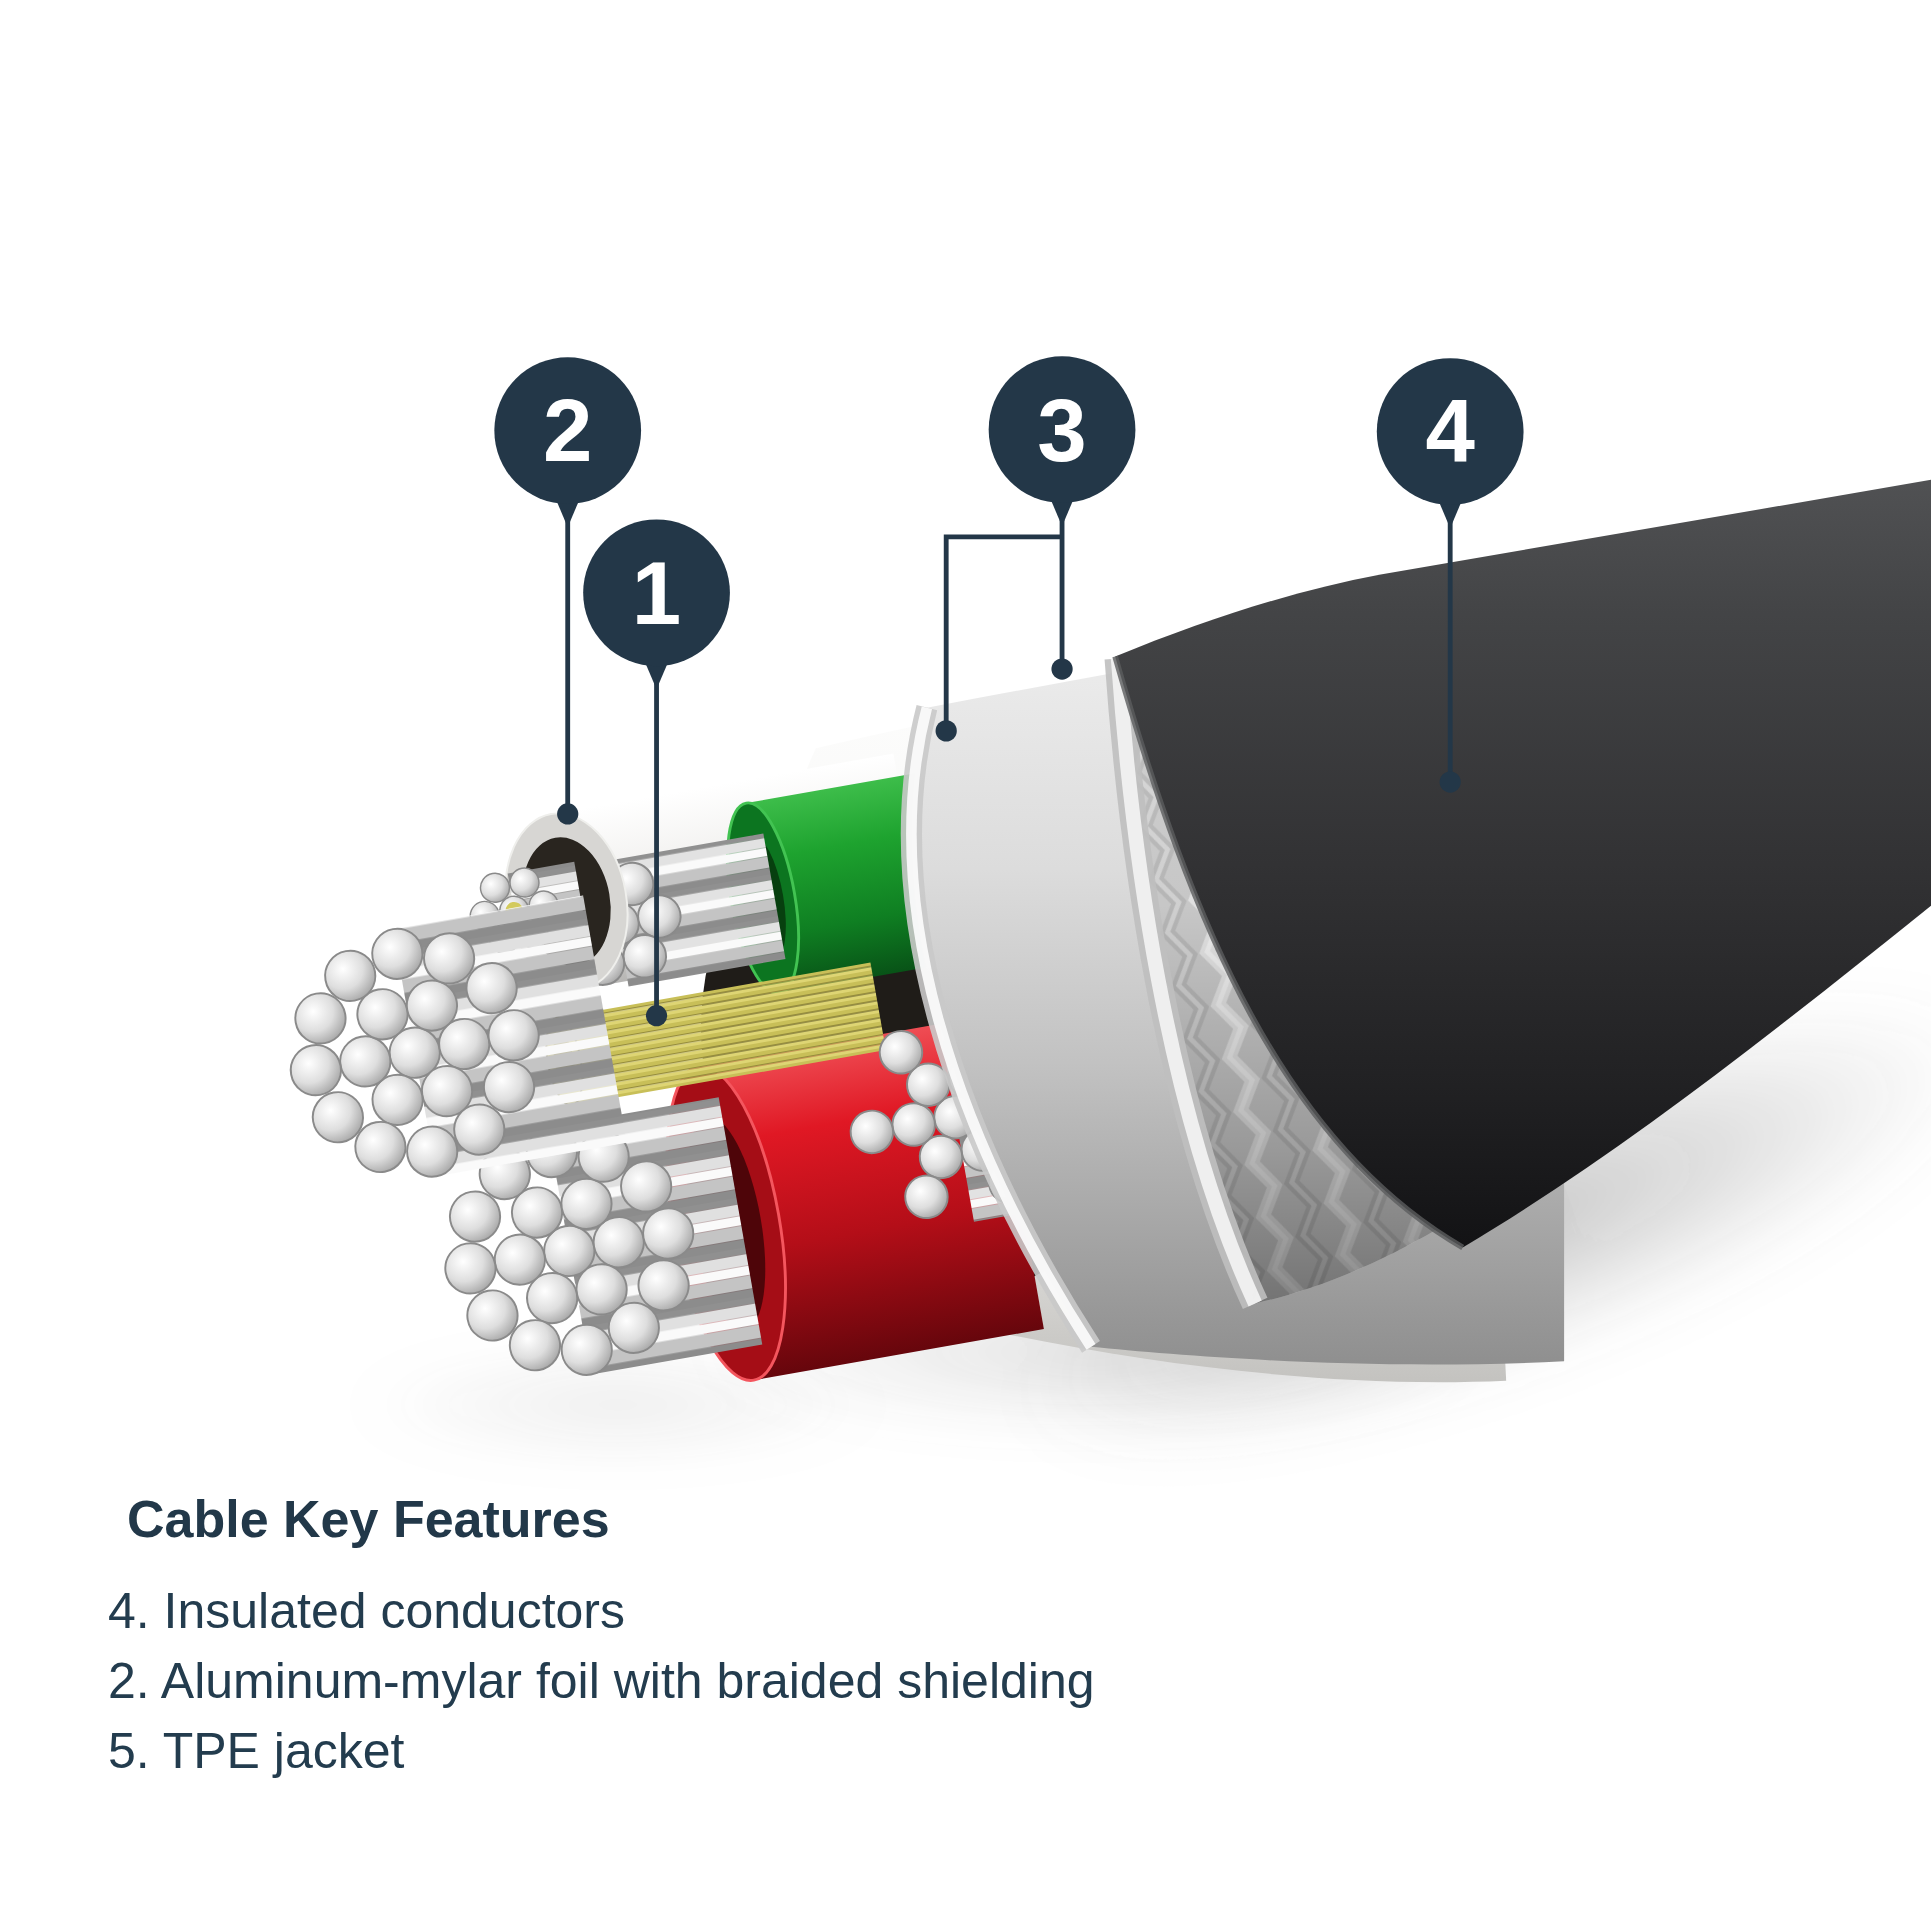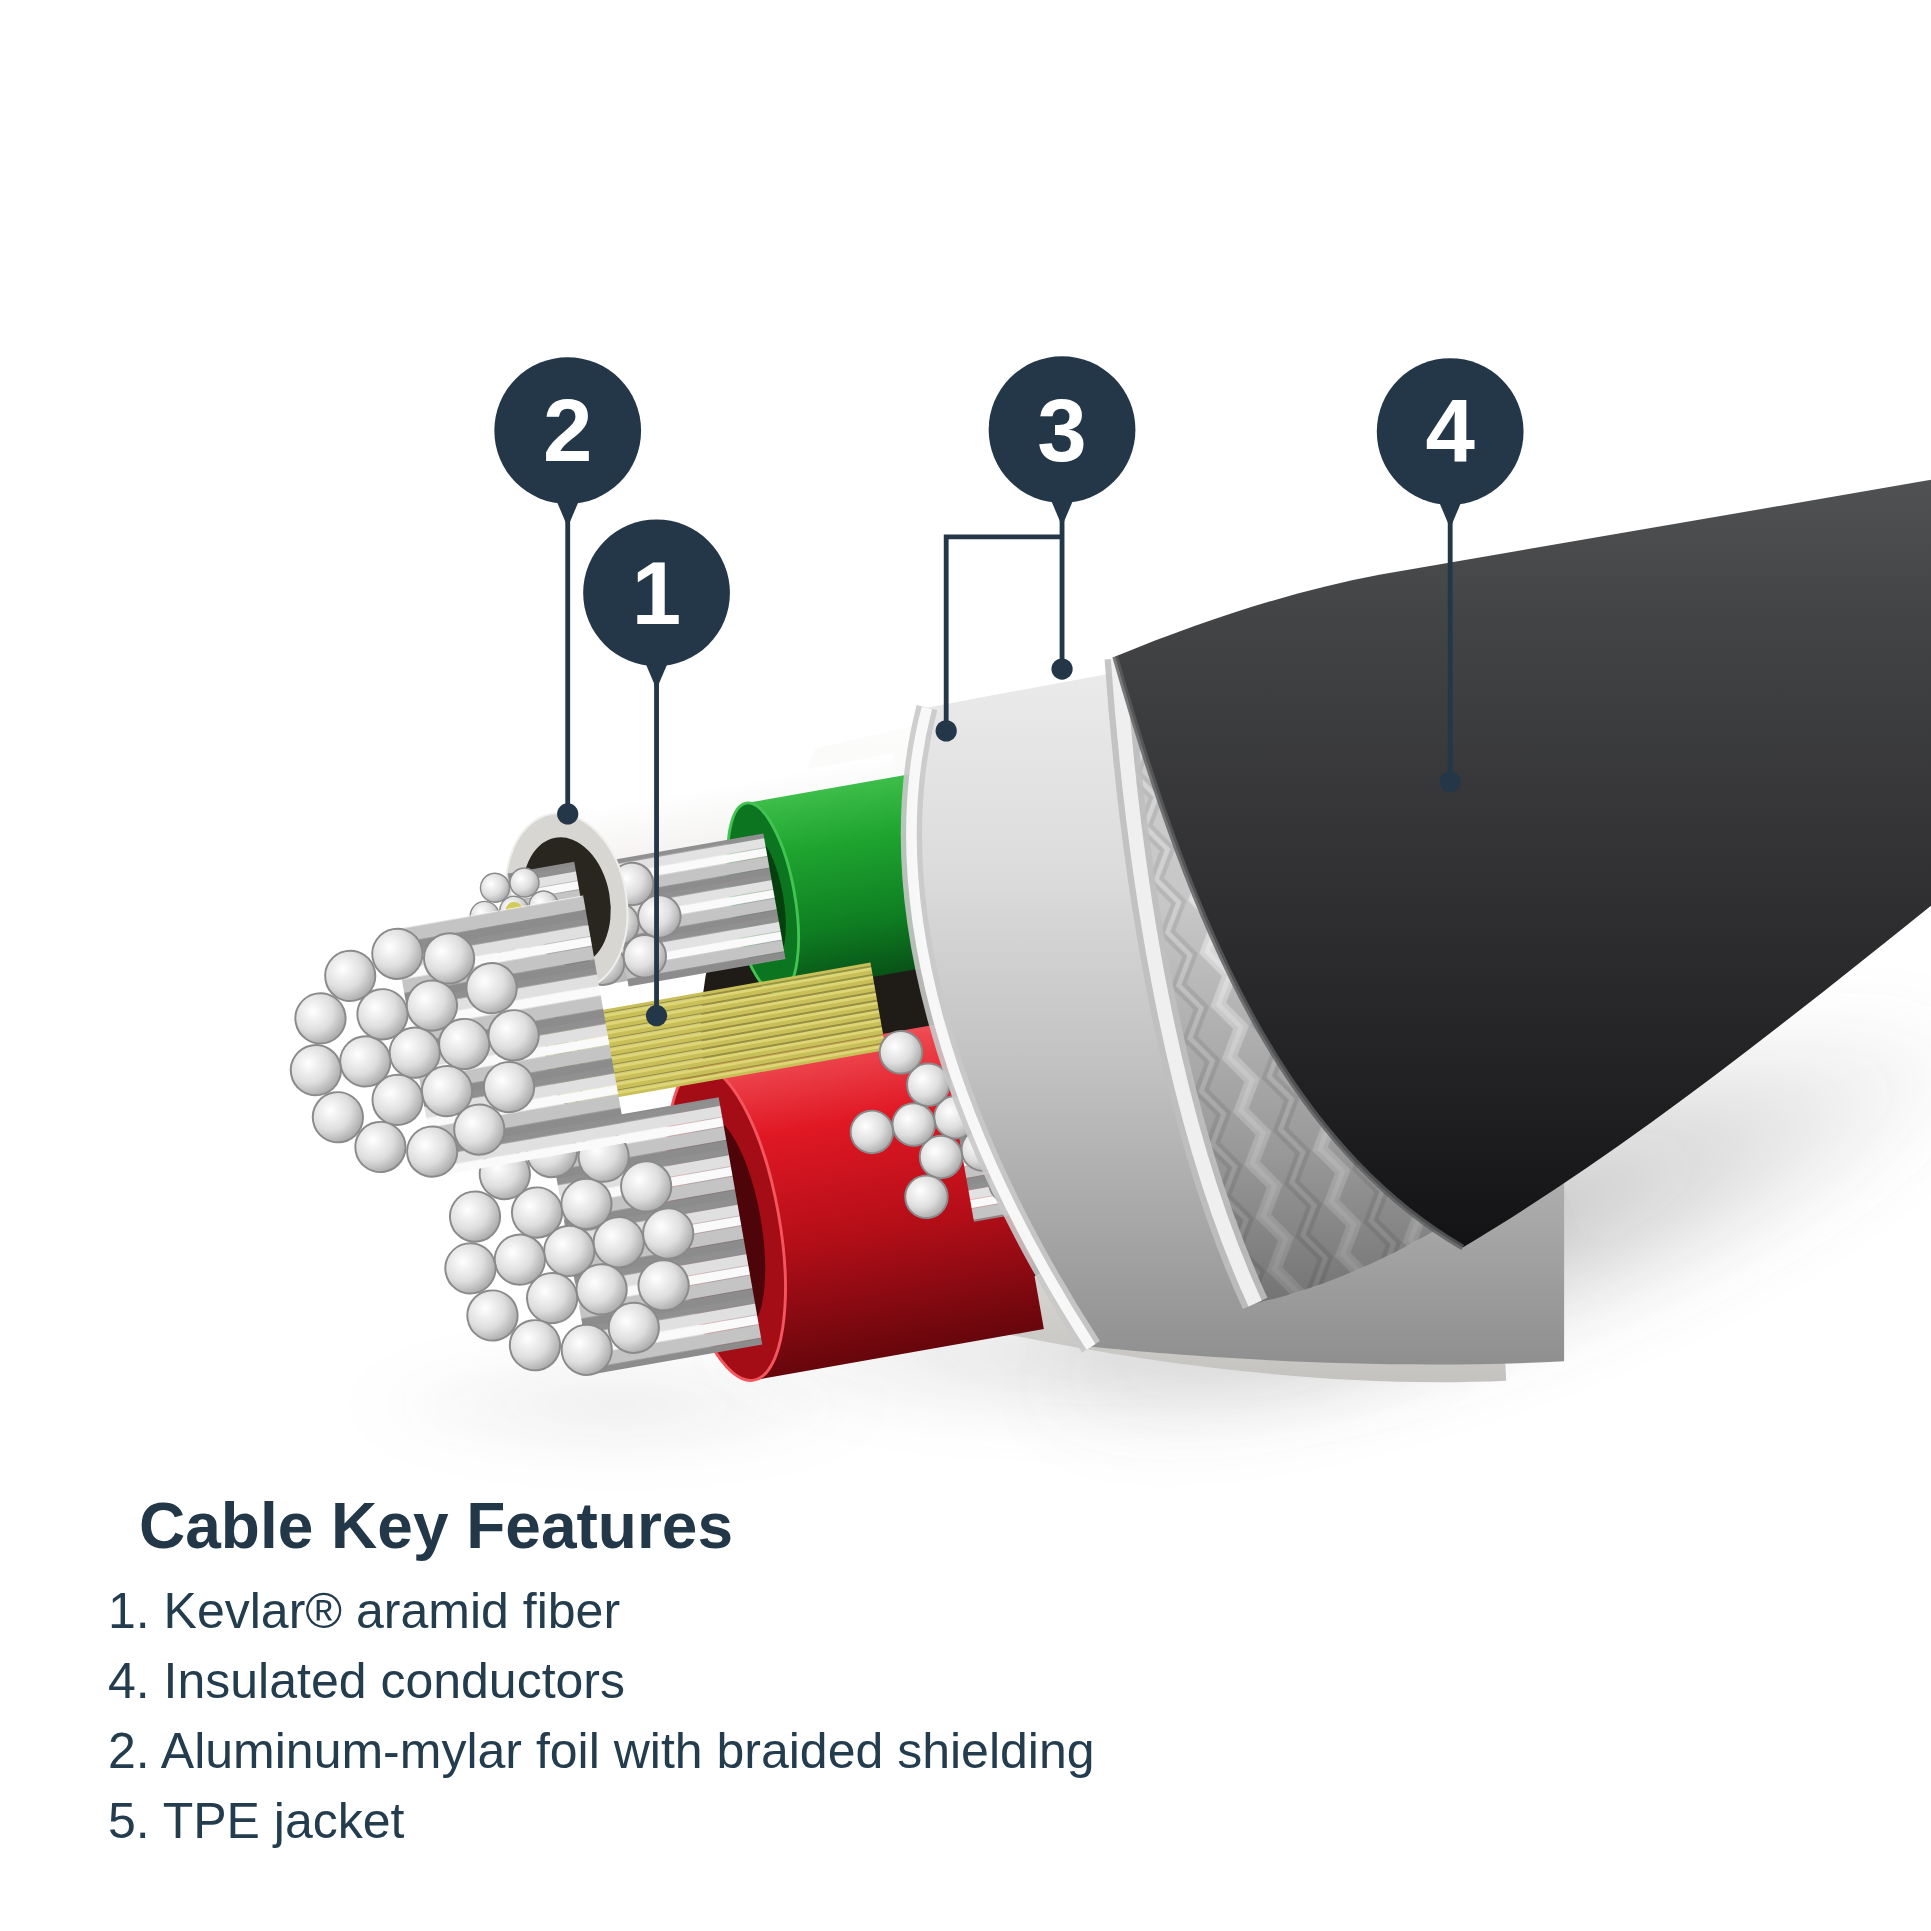--- a/index.html
+++ b/index.html
@@ -1,21 +1,21 @@
 <!DOCTYPE html>
 <html><head>
 <meta charset="utf-8">
 <style>
   html,body{margin:0;padding:0;background:#ffffff;}
   .stage{position:relative;width:1931px;height:1931px;background:#ffffff;overflow:hidden;
          font-family:"Liberation Sans", sans-serif;}
   .stage svg{position:absolute;left:0;top:0;}
   .features{position:absolute;left:0;top:0;color:#233c4e;}
-  .features-title{position:absolute;left:127px;top:1489px;font-size:64px;font-weight:bold;
-                  white-space:nowrap;color:#223849;margin-left:12px;}
+  .features-title{position:absolute;left:127px;top:1489px;font-size:52px;font-weight:bold;
+                  white-space:nowrap;color:#223849;}
   .features-list{position:absolute;left:108px;top:1576px;font-size:50px;line-height:70px;
                  color:#233c4e;}
   .feature-item{white-space:nowrap;}
   .callout-num{font-family:"Liberation Sans", sans-serif;font-weight:bold;font-size:92px;
                fill:#ffffff;text-anchor:middle;}
 </style>
 </head>
 <body>
 
 <div class="stage">
@@ -293,21 +293,20 @@
         <circle cx="1502" cy="447" r="76"></circle>
         <text class="callout-num" x="1502" y="479">4</text>
       </g>
     </g>
   </g>
 </svg>
 
 <div class="features">
   <div class="features-title">Cable Key Features</div>
   <div class="features-list">
-    <div class="feature-item">1. Kevlar® aramid fiber</div>
     <div class="feature-item">4. Insulated conductors</div>
     <div class="feature-item">2. Aluminum-mylar foil with braided shielding</div>
     <div class="feature-item">5. TPE jacket</div>
   </div>
 </div>
 
 </div>
 
 
 </body></html>

